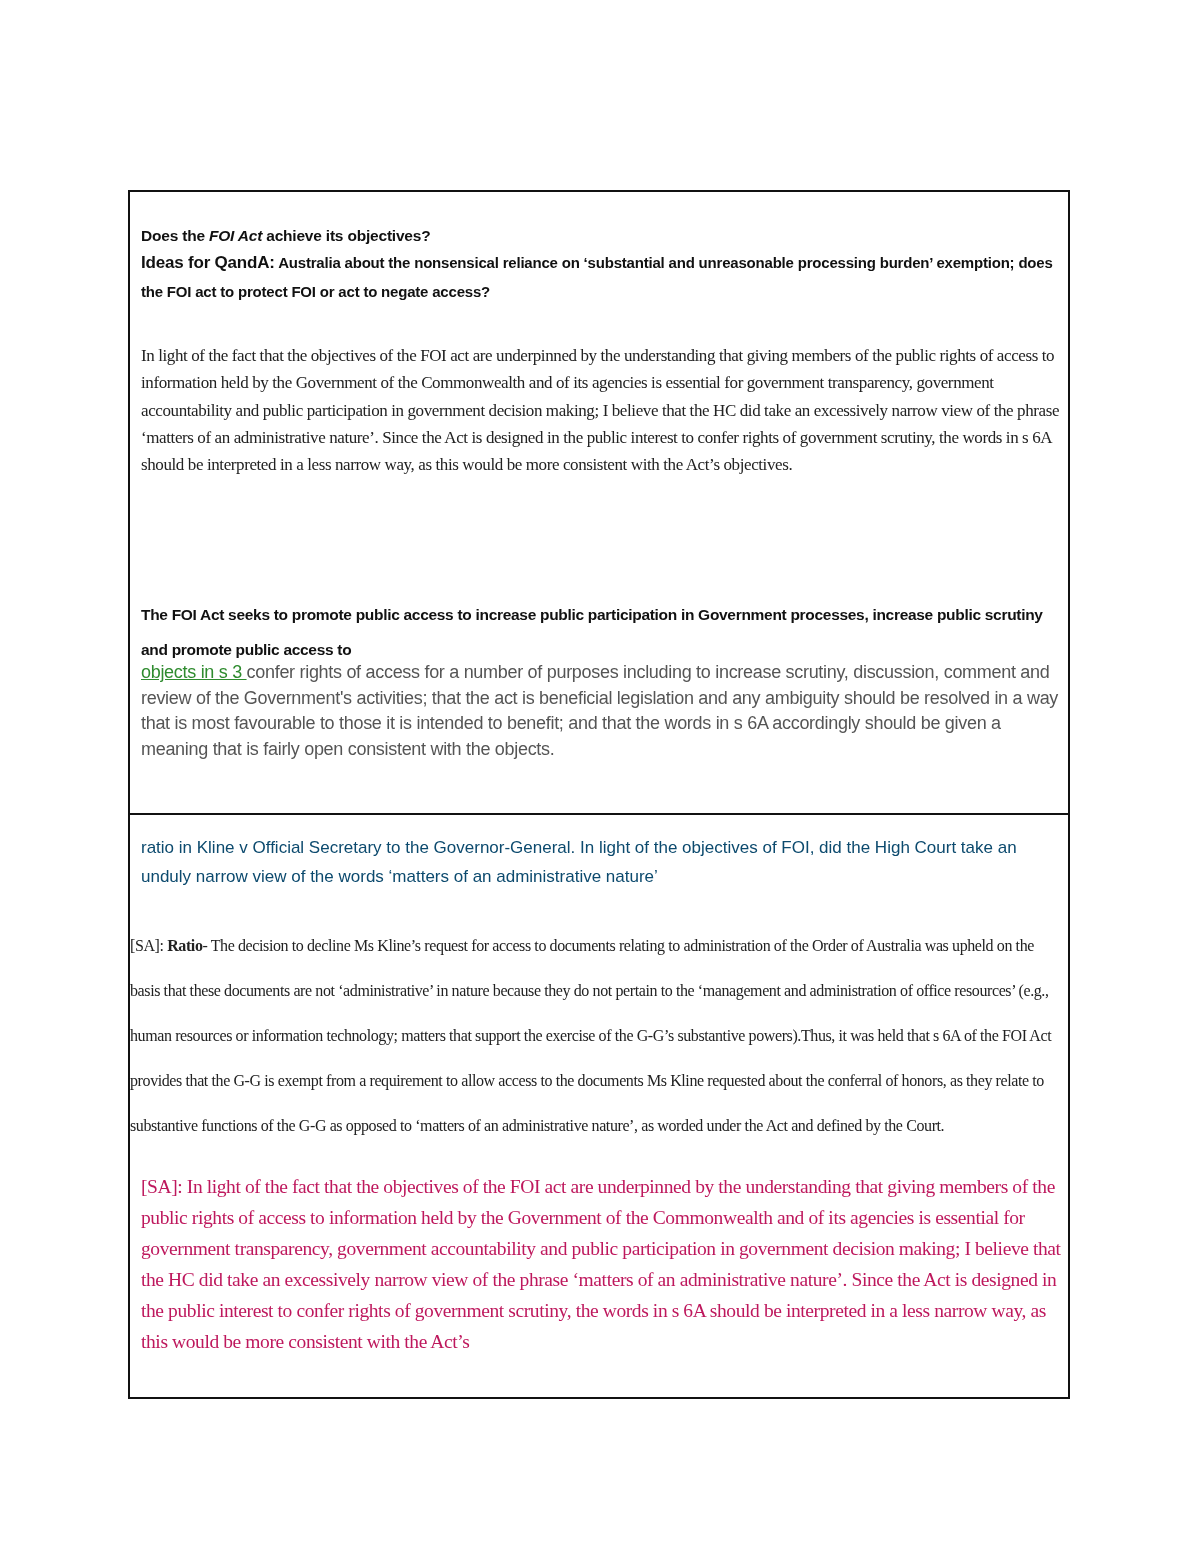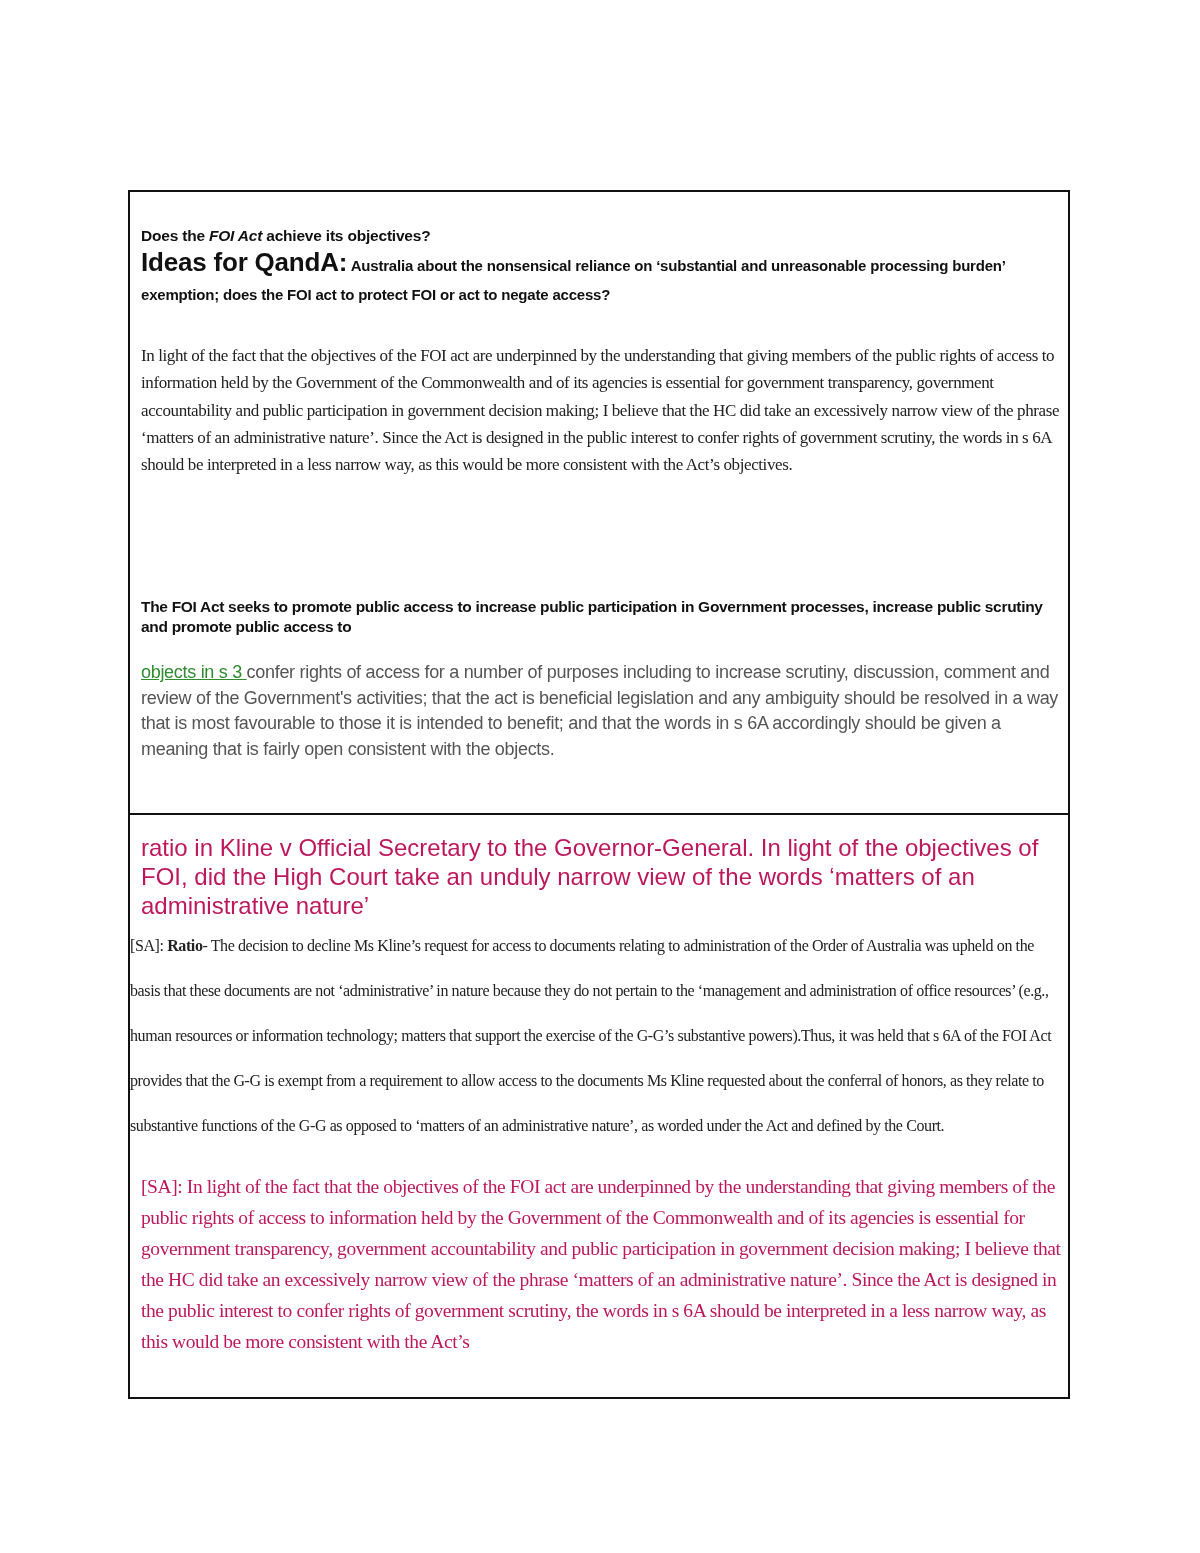--- a/index.html
+++ b/index.html
@@ -20,37 +20,37 @@
 
   .q-heading {
     position: absolute; left: 11px; top: 16px;
     font-size: 15.5px; font-weight: bold; color: #111; letter-spacing: -0.2px; margin-top: 19px;
   }
   .q-heading em { font-style: italic; }
   .ideas {
     position: absolute; left: 11px; top: 56px; width: 920px;
     font-size: 15px; font-weight: bold; color: #111; line-height: 29px; letter-spacing: -0.2px;
   }
-  .ideas .ideas-label { font-size: 26px; text-align: right; }
+  .ideas .ideas-label { font-size: 17px; text-align: right; }
   .serif-para {
     position: absolute; left: 11px; width: 920px;
     font-size: 17px; line-height: 27.3px; color: #222; letter-spacing: -0.4px;
   }
   .bold-sans {
     position: absolute; left: 11px; top: 405px; width: 920px;
-    font-size: 15.5px; font-weight: bold; color: #111; line-height: 20px; letter-spacing: -0.3px;
+    font-size: 15.5px; font-weight: bold; color: #111; line-height: 35px; letter-spacing: -0.3px;
   }
   .gray-para {
     position: absolute; left: 11px; top: 468px; width: 920px;
     font-size: 18px; line-height: 25.5px; color: #555; letter-spacing: -0.3px;
   }
   .gray-para a { color: #2e8b2e; text-decoration: underline; }
   .red-para {
     position: absolute; left: 11px; top: 16px; width: 920px;
-    font-size: 24px; line-height: 29px; color: #be185d; letter-spacing: 0px;
+    font-size: 17px; line-height: 29px; color: #0c4a6e; letter-spacing: 0px;
   }
   .ratio-para {
     position: absolute; left: 0; top: 106px; width: 925px;
     font-size: 16px; line-height: 45px; color: #222; letter-spacing: -0.4px;
   }
   .sa2-para {
     position: absolute; left: 11px; top: 354px; width: 925px;
     font-size: 19.5px; line-height: 31px; color: #be185d; letter-spacing: -0.4px;
   }
 </style>

